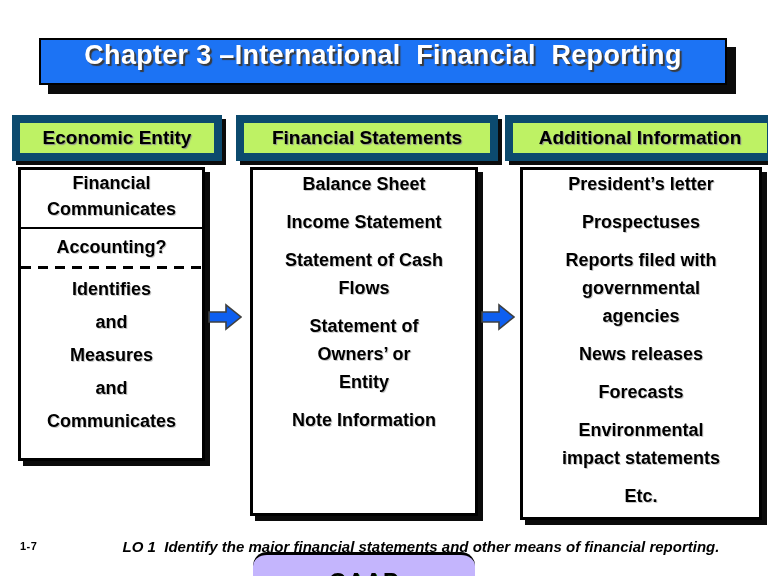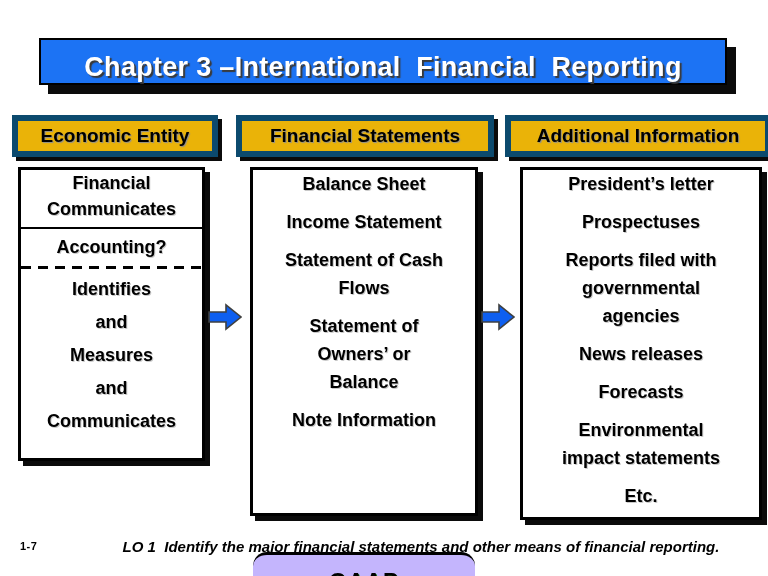--- a/index.html
+++ b/index.html
@@ -4,30 +4,30 @@
 <style>
   html,body{margin:0;padding:0;background:#ffffff;}
   .slide{
     position:relative;width:768px;height:576px;background:#ffffff;overflow:hidden;
     font-family:"Liberation Sans", sans-serif;color:#000;
   }
   
   .title-banner{
     position:absolute;left:39px;top:38px;width:684px;height:43px;
     background:#1c73f4;border:2px solid #000;box-shadow:9px 9px 0 #0b0b0b;
-    display:flex;align-items:flex-end;justify-content:center;
+    display:flex;align-items:flex-start;justify-content:center;
   }
   .title-banner .txt{
     font-size:27px;font-weight:bold;color:#fff;white-space:pre;
     text-shadow:2px 2px 1px #3a3a3a;letter-spacing:.3px;
   }
   
   .col-header{
-    position:absolute;top:115px;height:30px;background:#eab308;
-    border:6px solid #0c4a6e;box-shadow:4px 4px 0 #0b0b0b;
+    position:absolute;top:115px;height:30px;background:#bef264;
+    border:8px solid #0c4a6e;box-shadow:4px 4px 0 #0b0b0b;
     display:flex;align-items:center;justify-content:center;
   }
   .col-header .txt{
     font-size:19px;font-weight:bold;white-space:nowrap;
     text-shadow:1px 1px 1px #8f8f8f;
   }
   .hdr-left{left:12px;width:194px;}
   .hdr-mid{left:236px;width:246px;}
   .hdr-right{left:505px;width:254px;}
   
@@ -115,21 +115,21 @@
       <div class="item">
         <span>Income Statement</span>
       </div>
       <div class="item">
         <span>Statement of Cash</span>
         <span>Flows</span>
       </div>
       <div class="item">
         <span>Statement of</span>
         <span>Owners’ or</span>
-        <span>Balance</span>
+        <span>Entity</span>
       </div>
       <div class="item">
         <span>Note Information</span>
       </div>
     </div>
     <div class="gaap">
       <span class="txt">GAAP</span>
     </div>
   </div>
 

